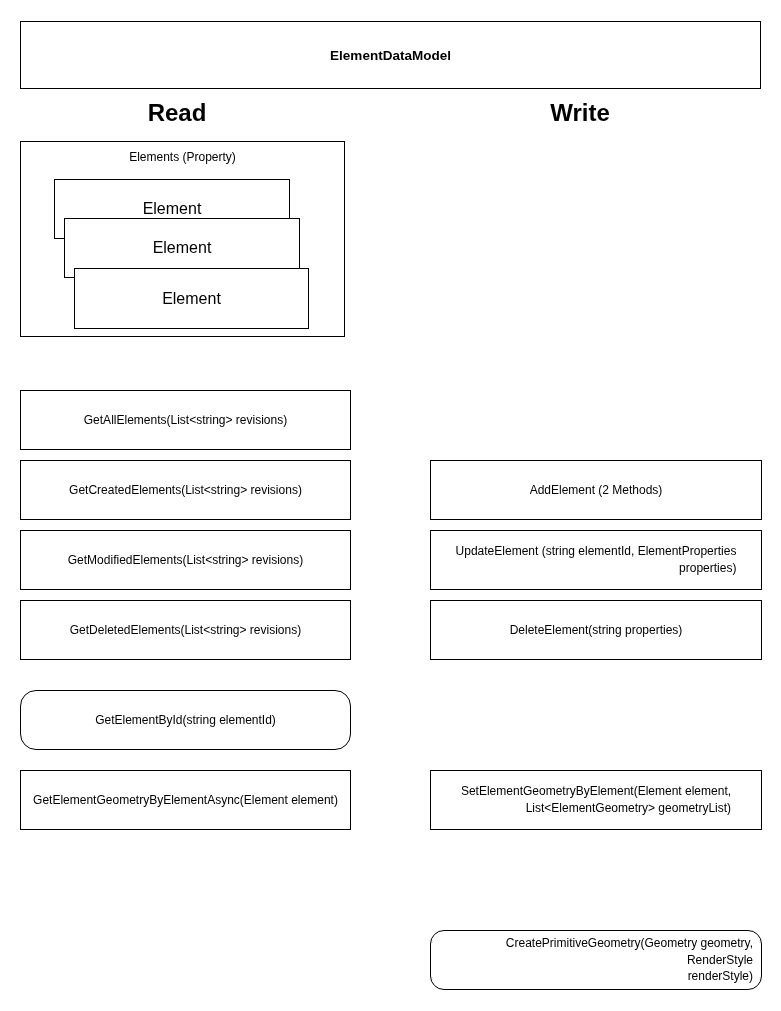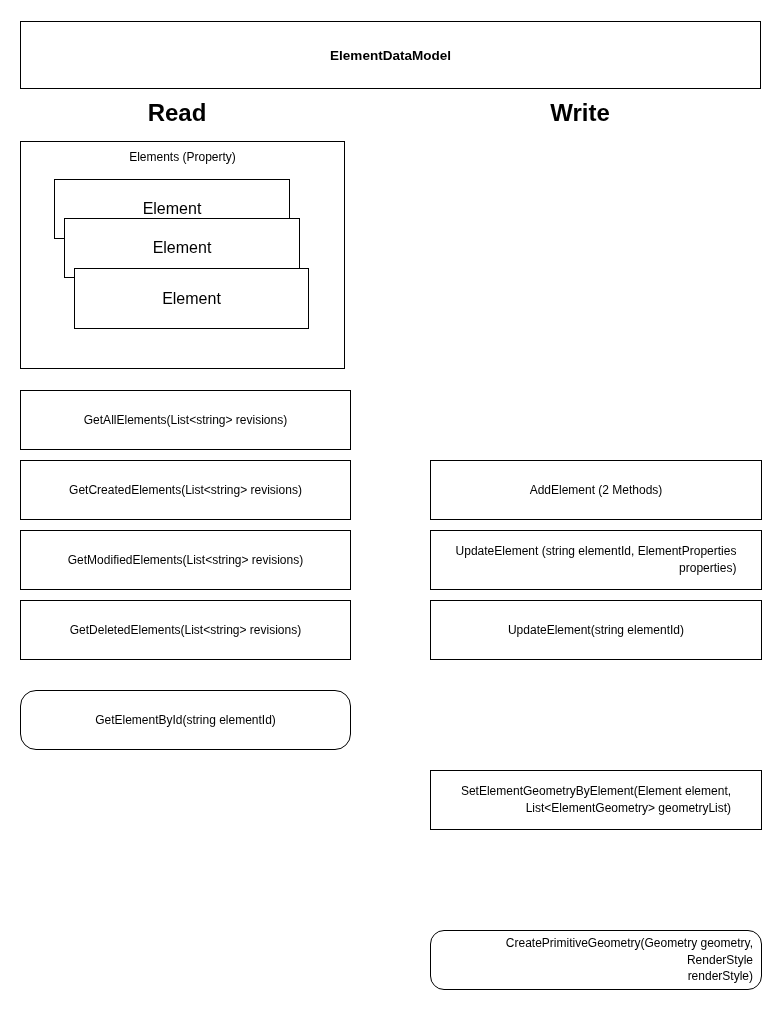--- a/index.html
+++ b/index.html
@@ -36,21 +36,21 @@
   .col-header {
     position: absolute;
     top: 99px;
     transform: translateX(-50%);
     font-size: 24px;
     font-weight: bold;
     line-height: 1.2;
     white-space: nowrap;
   }
   .prop-box {
-    left: 20px; top: 141px; width: 325px; height: 228px;
+    left: 20px; top: 141px; width: 325px; height: 196px;
   }
   .prop-label {
     display: block;
     text-align: center;
     padding-top: 8px;
     font-size: 12px;
   }
   .element-card {
     display: flex;
     align-items: center;
@@ -100,30 +100,33 @@
   </div>
   <div class="box center-box method" style="left:20px;top:460px;width:331px;height:60px;">
     <span class="label">GetCreatedElements(List&lt;string&gt; revisions)</span>
   </div>
   <div class="box center-box method" style="left:20px;top:600px;width:331px;height:60px;">
     <span class="label">GetDeletedElements(List&lt;string&gt; revisions)</span>
   </div>
   <div class="box center-box method" style="left:20px;top:690px;width:331px;height:60px;border-radius:16px;">
     <span class="label">GetElementById(string elementId)</span>
   </div>
+  <div class="box center-box method" style="left:20px;top:770px;width:331px;height:60px;">
+    <span class="label">GetElementGeometryByElementAsync(Element element)</span>
+  </div>
 
   <div class="box center-box method" style="left:430px;top:460px;width:332px;height:60px;">
     <span class="label">AddElement (2 Methods)</span>
   </div>
   <div class="box center-box method" style="left:430px;top:530px;width:332px;height:60px;">
     <span class="label">UpdateElement (string elementId, ElementProperties
 properties)</span>
   </div>
   <div class="box center-box method" style="left:430px;top:600px;width:332px;height:60px;">
-    <span class="label">UpdateElement(string elementId)</span>
+    <span class="label">DeleteElement(string properties)</span>
   </div>
   <div class="box center-box method" style="left:430px;top:770px;width:332px;height:60px;">
     <span class="label">SetElementGeometryByElement(Element element,
 List&lt;ElementGeometry&gt; geometryList)</span>
   </div>
   <div class="box center-box method" style="left:430px;top:930px;width:332px;height:60px;border-radius:14px;">
     <span class="label">CreatePrimitiveGeometry(Geometry geometry, RenderStyle
 renderStyle)</span>
   </div>
 

